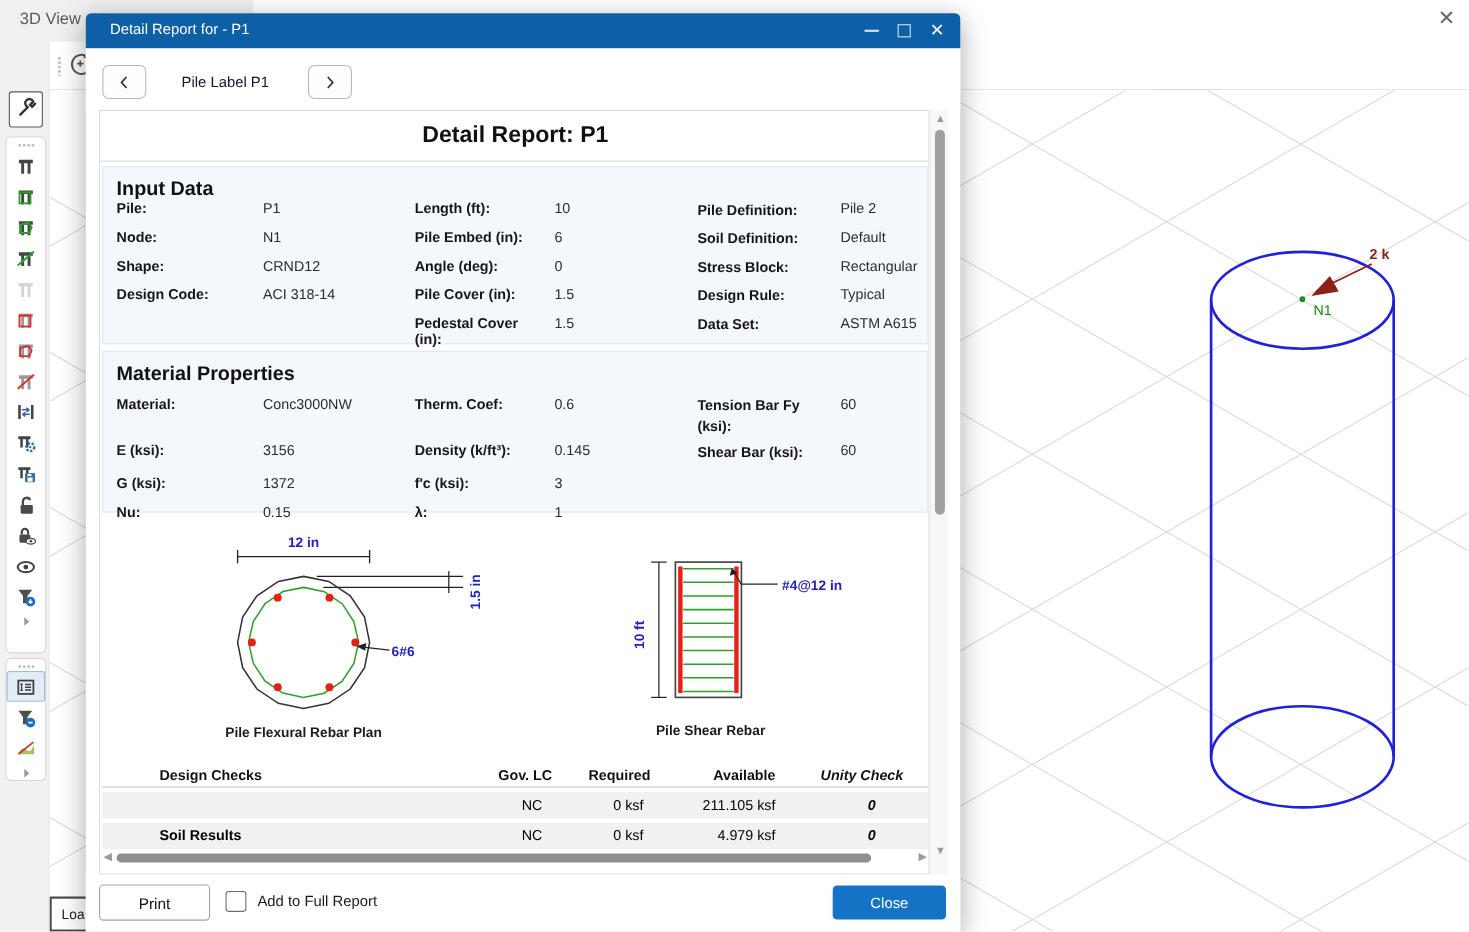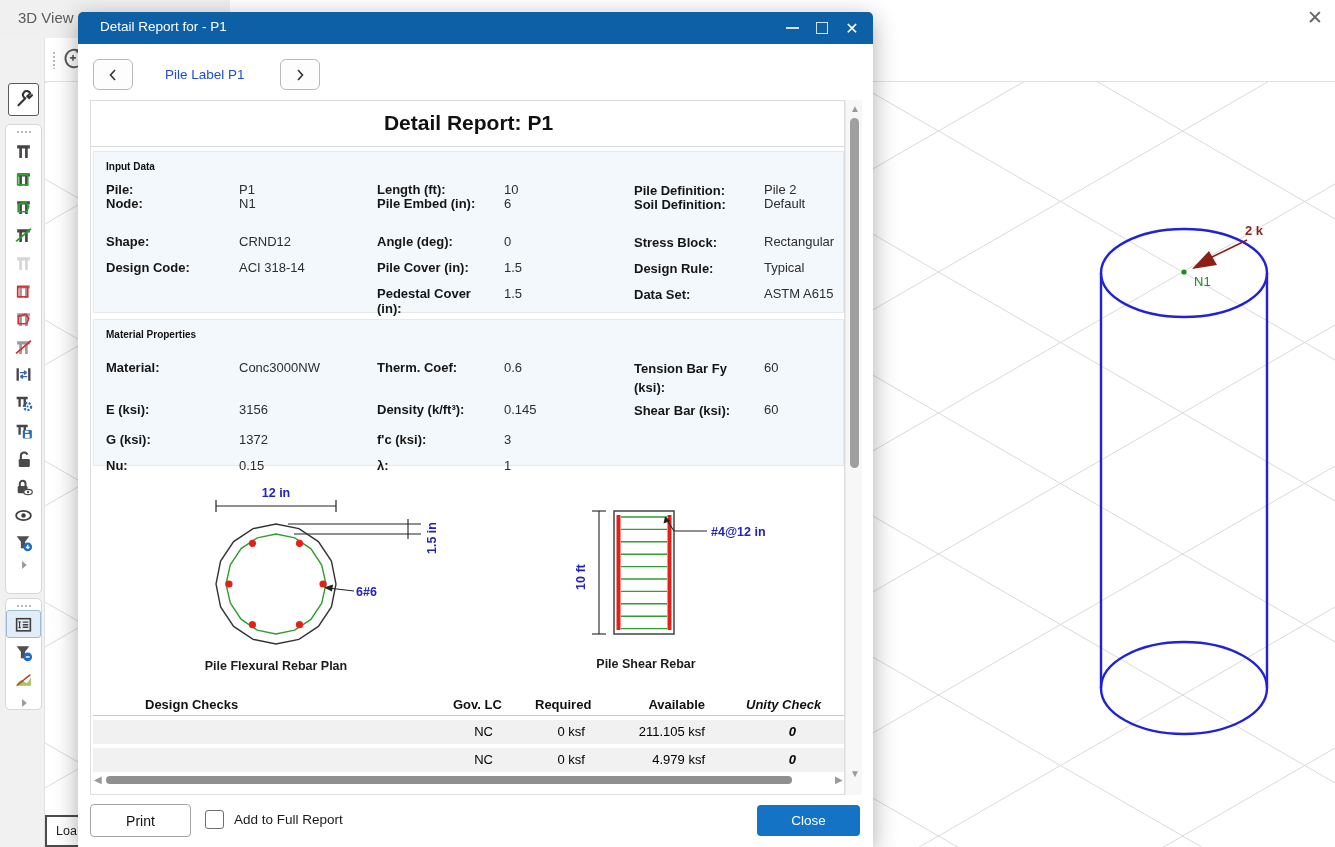--- a/index.html
+++ b/index.html
@@ -48,28 +48,28 @@
   #dlg-title { left:0; top:0; width:795px; height:32px; background:#0d5fa6; border-radius:5px 5px 0 0; }
   #dlg-title .t { position:absolute; left:22px; top:7px; color:#fff; font-size:13.5px; }
   .winbtn { position:absolute; top:0; width:30px; height:32px; display:flex; align-items:center; justify-content:center; }
   .min-glyph { width:13px; height:2px; background:#cfe3f3; }
   .max-glyph { width:12px; height:12px; border:1.5px solid #cfe3f3; }
   .x-glyph { color:#fff; font-size:16px; }
 
   #dlg-nav { left:0; top:32px; width:795px; height:56px; background:#fff; }
   .navbtn { position:absolute; top:15px; width:40px; height:31px; border:1px solid #b9b9b9; border-radius:6px; background:#fdfdfd;
     display:flex; align-items:center; justify-content:center; }
-  #nav-label { position:absolute; left:87px; top:23px; font-size:13.5px; color:#1d4ed8; }
+  #nav-label { position:absolute; left:87px; top:23px; font-size:13.5px; color:#0f172a; }
 
   #report { left:12px; top:88px; width:755px; height:695px; background:#fff; border:1px solid #dcdcdc; overflow:hidden; }
   #rpt-head { left:0; top:10px; width:755px; text-align:center; font-size:21px; font-weight:bold; color:#111; }
   #rpt-hr { left:0; top:45px; width:755px; height:1px; background:#d9d9d9; }
 
   .panel { position:absolute; left:2px; width:751px; background:#f3f8fc; border:1px solid #e2eaf0; }
-  .panel .ptitle { position:absolute; left:12px; top:9px; font-size:10px; font-weight:bold; color:#111; }
+  .panel .ptitle { position:absolute; left:12px; top:9px; font-size:18px; font-weight:bold; color:#111; }
   .prow { position:absolute; left:0; width:100%; height:26px; }
   .pl { position:absolute; font-size:13px; font-weight:bold; color:#151515; }
   .pv { position:absolute; font-size:13px; color:#2d2d2d; }
   .c0l { left:12px; width:128px; } .c0v { left:145px; }
   .c1l { left:283px; width:122px; } .c1v { left:410px; }
   .c2l { left:540px; width:104px; line-height:1.45; } .c2v { left:670px; }
 
   .cap { position:absolute; font-size:12.5px; font-weight:bold; color:#1c1c1c; text-align:center; }
 
   .tblrow { position:absolute; left:2px; width:751px; }
@@ -370,21 +370,21 @@
       <div class="panel" style="top:50px; height:162px;">
         <div class="ptitle">Input Data</div>
         <div class="prow" style="top:30px;">
           <span class="pl c0l">Pile:</span>
             <span class="pv c0v">P1</span>
           <span class="pl c1l">Length (ft):</span>
             <span class="pv c1v">10</span>
           <span class="pl c2l">Pile Definition:</span>
             <span class="pv c2v">Pile 2</span>
         </div>
-        <div class="prow" style="top:44px;">
+        <div class="prow" style="top:56px;">
           <span class="pl c0l">Node:</span>
             <span class="pv c0v">N1</span>
           <span class="pl c1l">Pile Embed (in):</span>
             <span class="pv c1v">6</span>
           <span class="pl c2l">Soil Definition:</span>
             <span class="pv c2v">Default</span>
         </div>
         <div class="prow" style="top:82px;">
           <span class="pl c0l">Shape:</span>
             <span class="pv c0v">CRND12</span>
@@ -510,20 +510,21 @@
         <span class="cell th" style="left:740px; width:15px; overflow:hidden;">Re</span>
       </div>
       <div class="tblrow" style="top:619px; height:24px; background:#f1f1f1;">
         <span class="cell cgov">NC</span>
         <span class="cell creq">0 ksf</span>
         <span class="cell cava">211.105 ksf</span>
         <span class="cell cuni" style="font-weight:bold;">0</span>
         <span class="cell cres">Pa</span>
       </div>
       <div class="tblrow" style="top:647px; height:24px; background:#f1f1f1;">
+        <span class="cell cname">Soil Results</span>
         <span class="cell cgov">NC</span>
         <span class="cell creq">0 ksf</span>
         <span class="cell cava">4.979 ksf</span>
         <span class="cell cuni" style="font-weight:bold;">0</span>
         <span class="cell cres">Pa</span>
       </div>
 
       <div class="abs" id="hscroll">
         <span class="scroll-arrow" style="left:1px;">◀</span>
         <div id="hthumb"></div>

